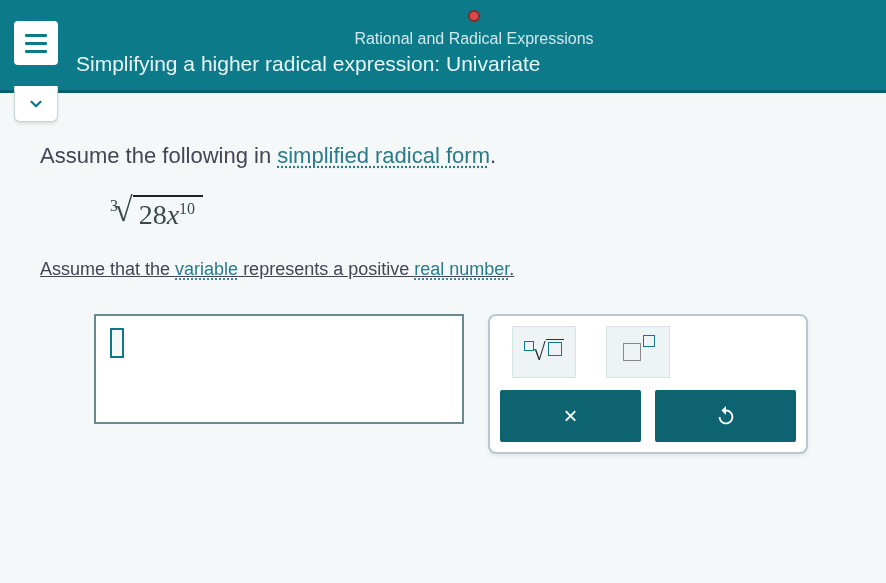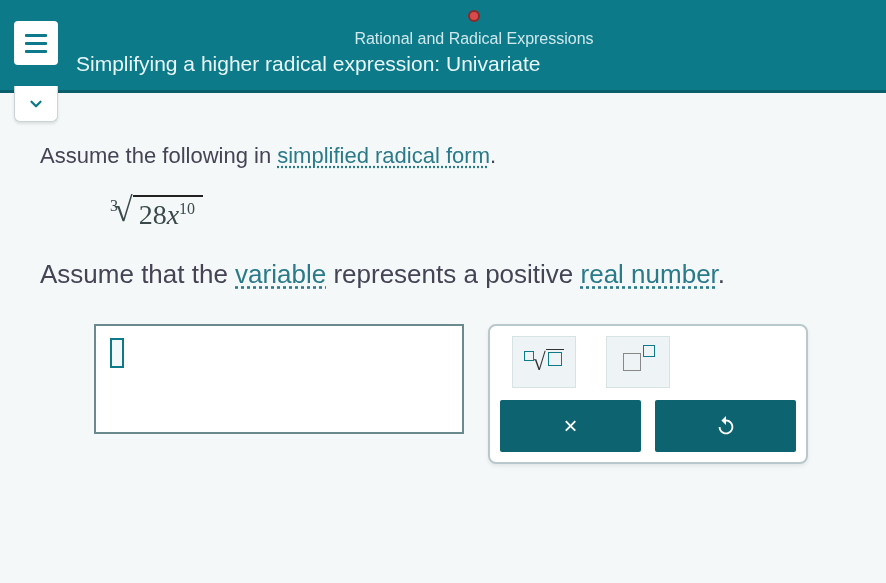--- a/index.html
+++ b/index.html
@@ -110,23 +110,24 @@
   }
   .radical-sym { font-size: 34px; line-height: 30px; }
   .radicand {
     border-top: 2px solid #222;
     padding: 4px 8px 0 6px;
     line-height: 1;
   }
   .radicand .var { font-style: italic; }
   .radicand sup { font-size: 16px; vertical-align: super; }
   .assume {
-    font-size: 26px;
+    font-size: 18px;
     color: #445;
     margin-bottom: 34px;
+    text-decoration: underline;
   }
   .answer-row {
     display: flex;
     gap: 24px;
     align-items: flex-start;
     padding-left: 54px;
   }
   .answer-box {
     width: 370px;
     height: 110px;

